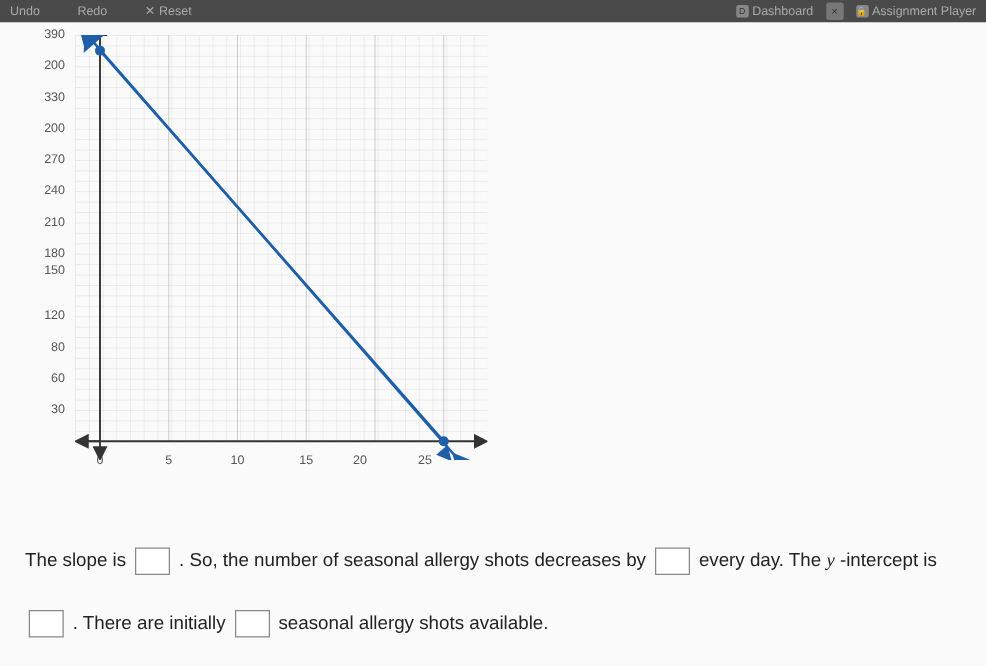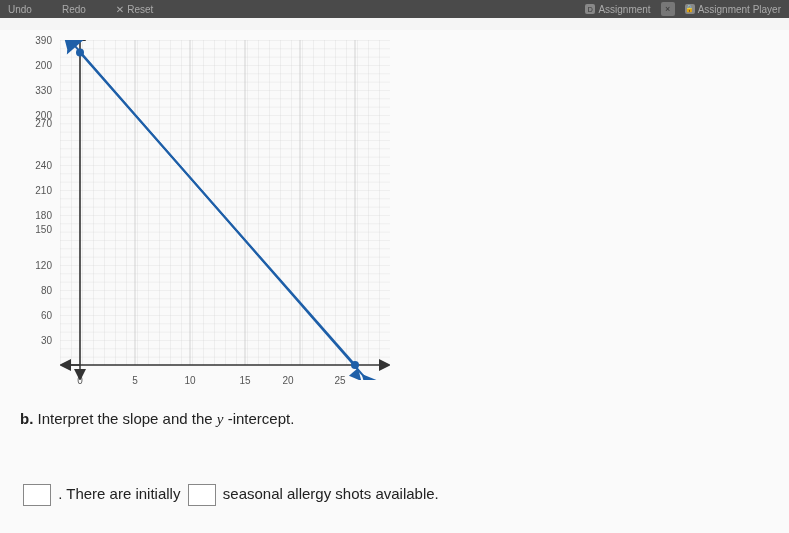--- a/index.html
+++ b/index.html
@@ -31,21 +31,21 @@
     }
     .close-btn { width: 14px; height: 14px; background: #777; color: #333; display:flex; align-items:center; justify-content:center; font-size:9px; border-radius:2px;}
     .content {
       padding: 0 20px 20px 20px;
       background: #fafafa;
     }
     .graph-area {
       position: relative;
       width: 380px;
       height: 365px;
-      margin-top: 12px;
+      margin-top: 0;
       text-decoration: underline;
     }
     .grid {
       position: absolute;
       left: 40px;
       top: 10px;
       width: 330px;
       height: 340px;
     }
     .y-labels {
@@ -113,38 +113,38 @@
         <span>Redo</span>
       </span>
     <span class="tb-btn">
         <span>✕</span> 
         <span>Reset</span>
       </span>
   </div>
   <div class="top-bar-right">
     <span class="tb-btn">
         <span class="tb-icon">D</span> 
-        <span>Assignment</span>
+        <span>Dashboard</span>
       </span>
     <span class="close-btn">×</span>
     <span class="tb-btn">
         <span class="tb-icon">🔒</span> 
         <span>Assignment Player</span>
       </span>
   </div>
 </div>
 
 <div class="content">
   <div class="graph-area">
     <div class="y-labels">
       <div style="top:0px">390</div>
       <div style="top:25px">200</div>
       <div style="top:50px">330</div>
       <div style="top:75px">200</div>
-      <div style="top:83px">270</div>
+      <div style="top:100px">270</div>
       <div style="top:125px">240</div>
       <div style="top:150px">210</div>
       <div style="top:175px">180</div>
       <div style="top:189px">150</div>
       <div style="top:225px">120</div>
       <div style="top:250px">80</div>
       <div style="top:275px">60</div>
       <div style="top:300px">30</div>
     </div>
     <div class="x-labels">
@@ -183,28 +183,31 @@
 
       <line x1="8" y1="-2" x2="307" y2="340" stroke="#1e5fa8" stroke-width="2" marker-start="url(#arrowhead)" marker-end="url(#arrowhead)" transform="rotate(180 157.5 169)"></line>
       <line x1="20" y1="12.5" x2="295" y2="325" stroke="#1e5fa8" stroke-width="2"></line>
       <polygon points="4,-6 16,6 4,18" fill="#1e5fa8" transform="translate(2,-4) rotate(-131 10 6)"></polygon>
       <polygon points="0,0 12,6 0,12" fill="#1e5fa8" transform="translate(298,328) rotate(49 0 0)"></polygon>
       <circle cx="20" cy="12.5" r="4" fill="#1e5fa8"></circle>
       <circle cx="295" cy="325" r="4" fill="#1e5fa8"></circle>
     </svg>
   </div>
 
-  <div class="question">
-    <b>b.</b>
-    <span>Interpret the slope and the</span>
-    <span class="italic-var">y</span>
-    <span>-intercept.</span>
-  </div>
 
   <div class="answer-area">
     <p>
+      <span>The slope is</span>
+      <input class="blank-box" value="" style="">
+      <span>. So, the number of seasonal allergy shots decreases by</span>
+      <input class="blank-box" value="" style="">
+      <span>every day. The</span>
+      <span class="italic-var">y</span>
+      <span>-intercept is</span>
+    </p>
+    <p>
       <input class="blank-box" value="" style="">
       <span>. There are initially</span>
       <input class="blank-box" value="" style="">
       <span>seasonal allergy shots available.</span>
     </p>
   </div>
 </div>
 
 </body></html>

